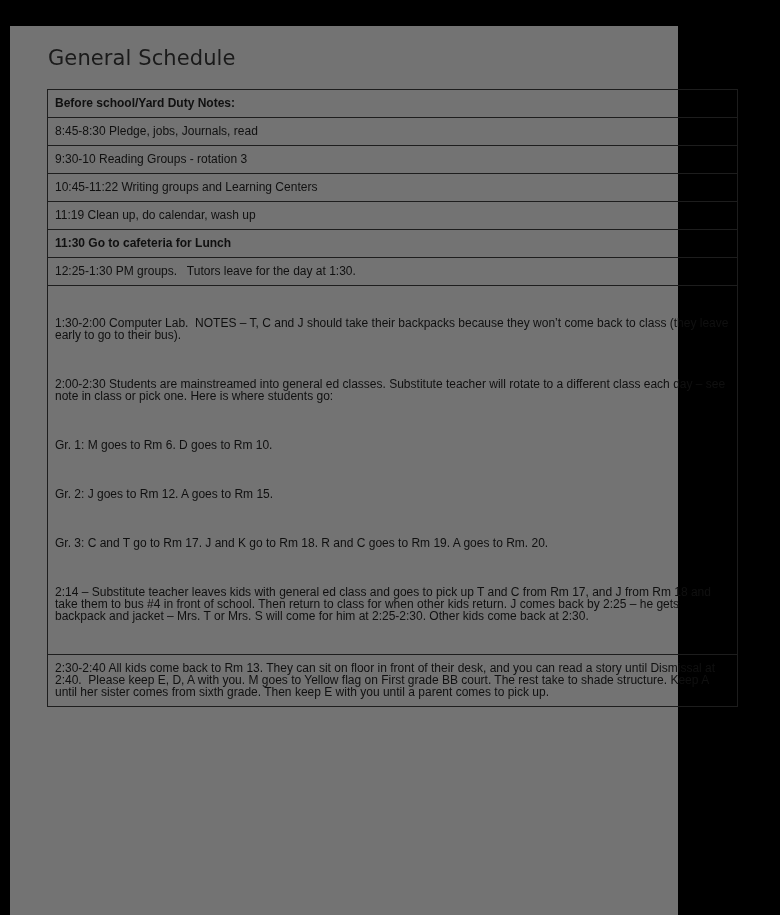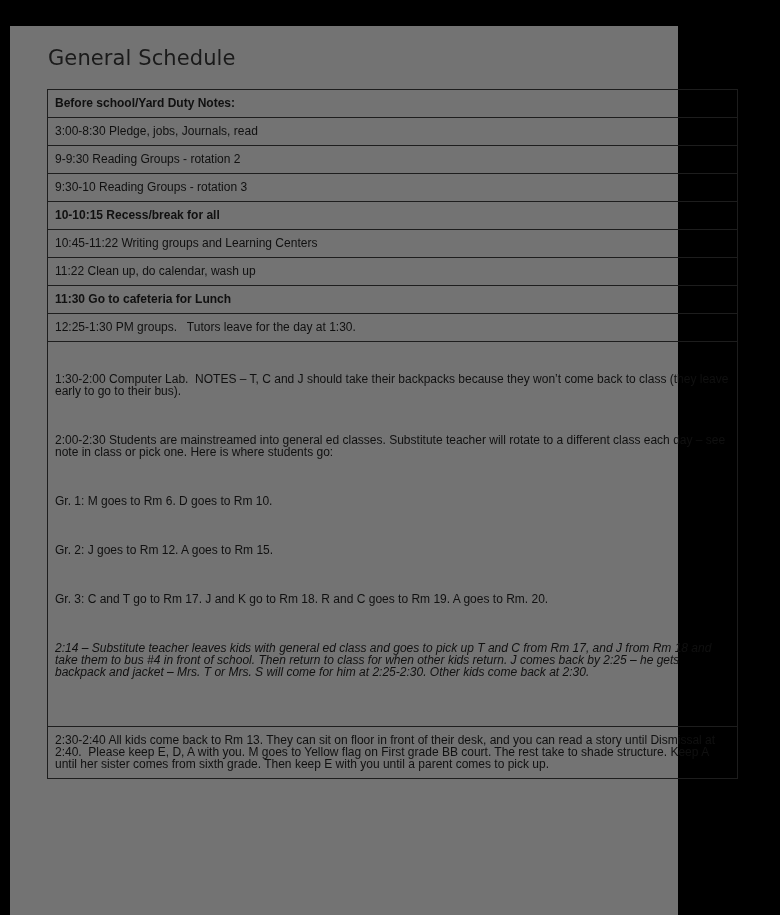--- a/index.html
+++ b/index.html
@@ -60,58 +60,51 @@
     padding-bottom: 22px;
   }
   td.r-para {
     padding: 9px 8px 10px 7px;
     line-height: 1.62;
   }
   td.r-para p {
     margin: 0 0 13px 0;
   }
   td.r-para p:last-child {
-    margin-bottom: 16px;
-    font-style: italic;
+    margin-bottom: 0;
   }
   td.r-para-last {
     padding: 9px 8px 12px 7px;
     line-height: 1.62;
     margin-left: 20px;
   }
 </style>
 </head>
 <body>
 
 <div id="page-frame">
 
   <div id="page-title">General Schedule</div>
 
   <table id="schedule-table">
     <tbody>
       <tr>
         <td class="r-bold">Before school/Yard Duty Notes:</td>
       </tr>
       <tr>
-        <td>3:00-8:30 Pledge, jobs, Journals, read</td>
-      </tr>
-      <tr>
-        <td>9-9:30 Reading Groups - rotation 2</td>
+        <td>8:45-8:30 Pledge, jobs, Journals, read</td>
       </tr>
       <tr>
         <td>9:30-10 Reading Groups - rotation 3</td>
       </tr>
       <tr>
-        <td class="r-bold">10-10:15 Recess/break for all</td>
-      </tr>
-      <tr>
         <td>10:45-11:22 Writing groups and Learning Centers</td>
       </tr>
       <tr>
-        <td>11:22 Clean up, do calendar, wash up</td>
+        <td>11:19 Clean up, do calendar, wash up</td>
       </tr>
       <tr>
         <td class="r-bold">11:30 Go to cafeteria for Lunch</td>
       </tr>
       <tr>
         <td class="r-tall">12:25-1:30 PM groups.   Tutors leave for the day at 1:30.</td>
       </tr>
       <tr>
         <td class="r-para">
           <p>1:30-2:00 Computer Lab.  NOTES – T, C and J should take their backpacks because they won’t come back to class (they leave early to go to their bus).</p>

